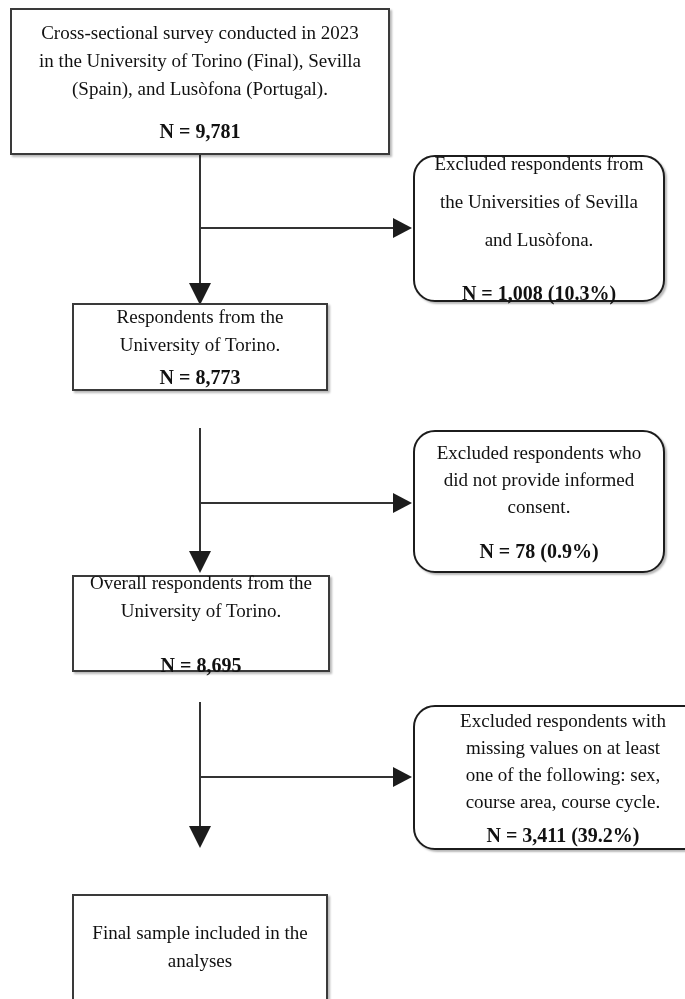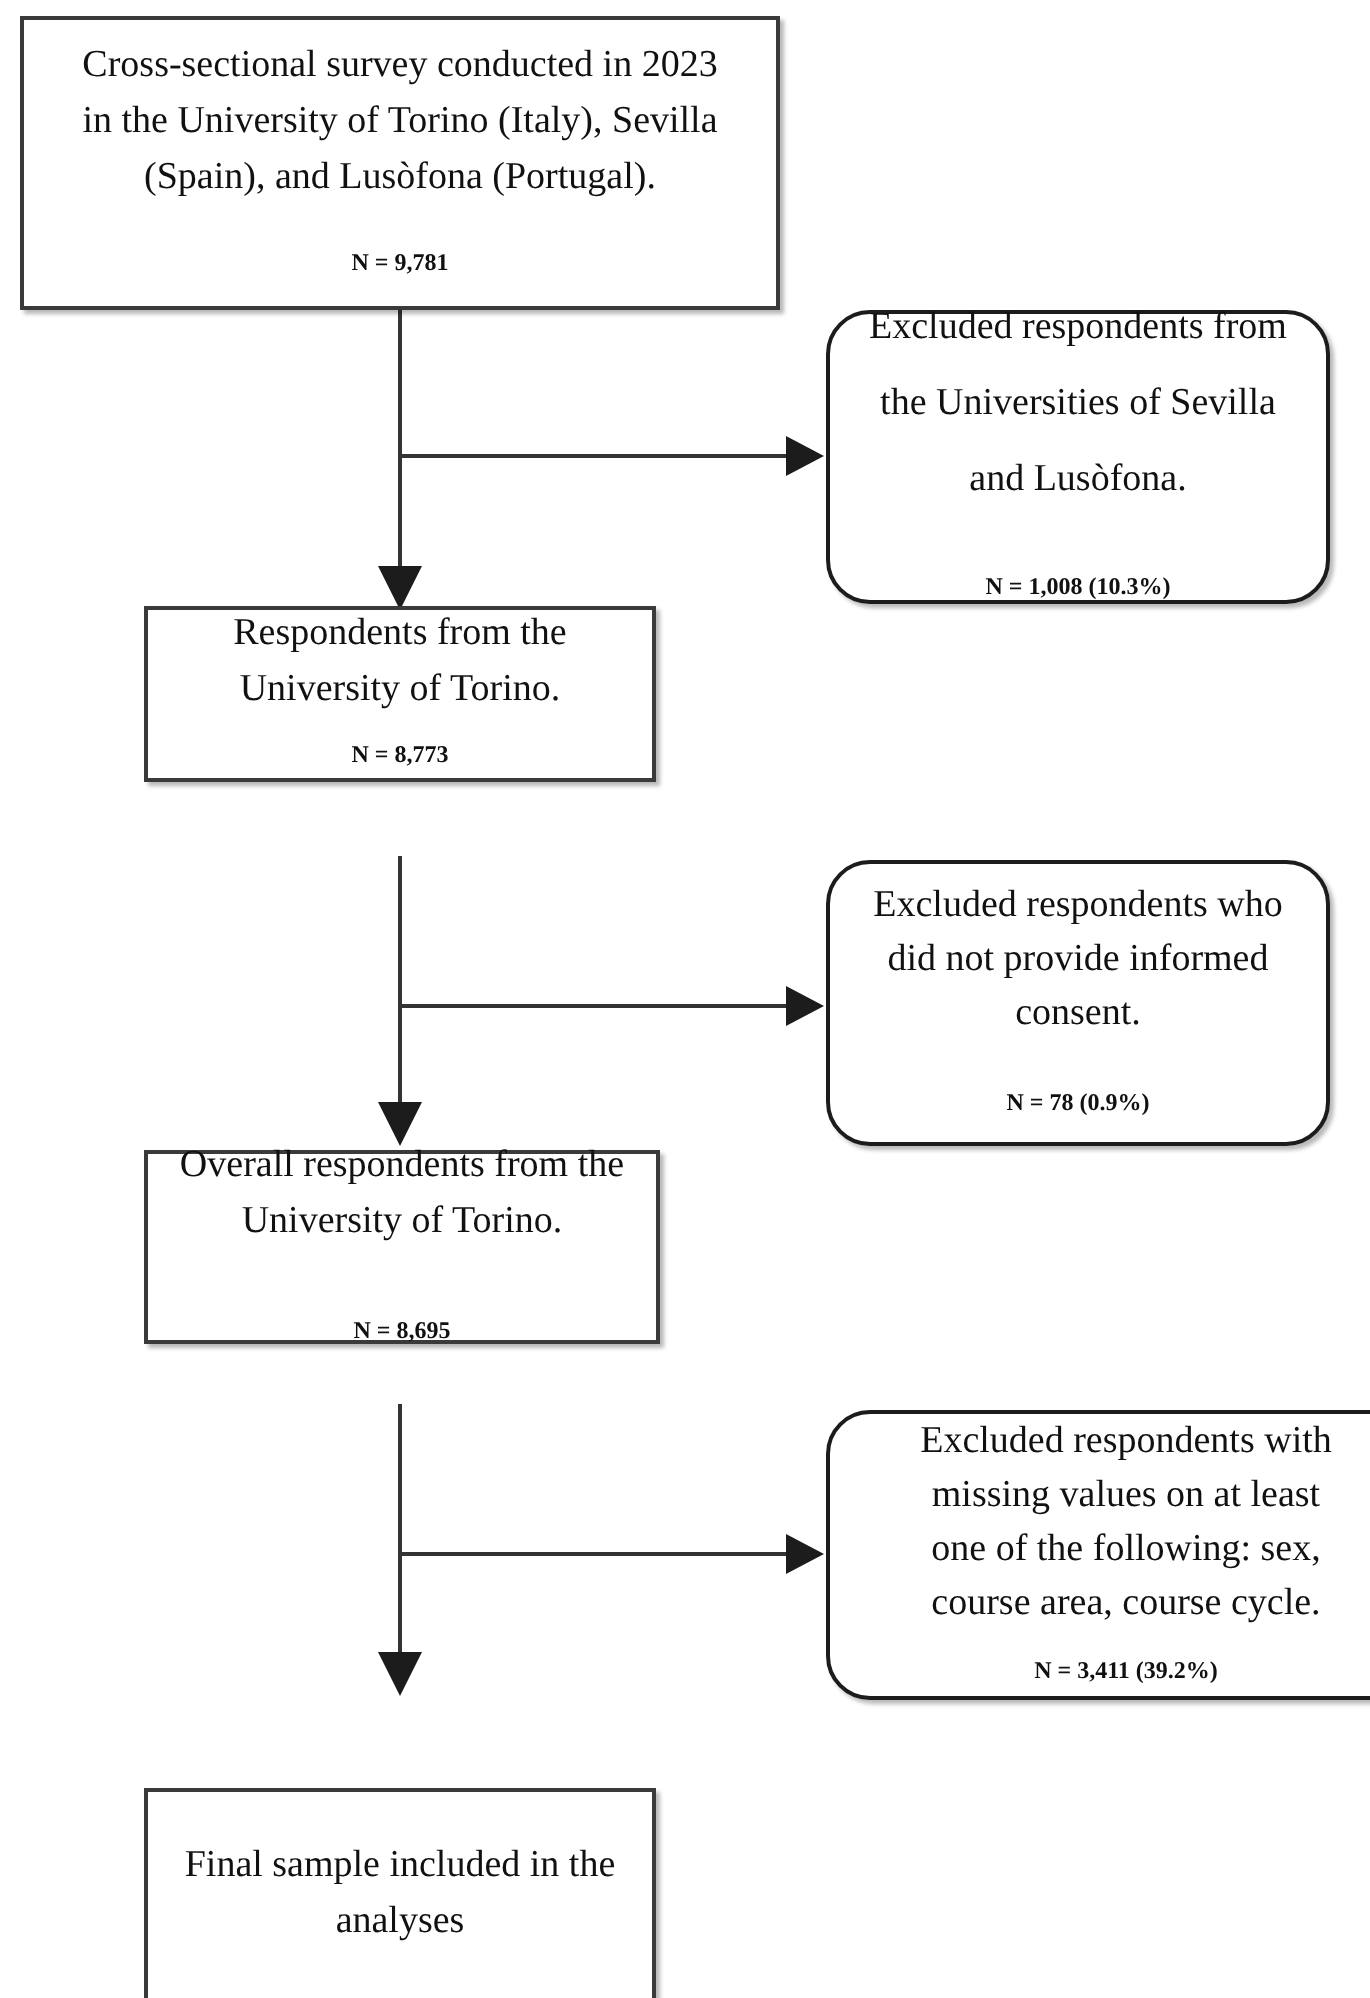--- a/index.html
+++ b/index.html
@@ -43,21 +43,21 @@
     flex-direction: column;
     align-items: center;
     justify-content: center;
     text-align: center;
     font-size: 19px;
     line-height: 27px;
     z-index: 2;
   }
   .nline {
     font-weight: bold;
-    font-size: 12px;
+    font-size: 20px;
   }
   .line { white-space: nowrap; }
   
   .box-survey   { left: 10px;  top: 8px;   width: 380px; height: 147px; }
   .box-resp     { left: 72px;  top: 303px; width: 256px; height: 88px; }
   .box-overall  { left: 72px;  top: 575px; width: 258px; height: 97px; }
   .box-final    { left: 72px;  top: 850px; width: 256px; height: 159px; margin-top: 44px; }
   .box-excl1    { left: 413px; top: 155px; width: 252px; height: 147px; gap: 11px; }
   .box-excl2    { left: 413px; top: 430px; width: 252px; height: 143px; }
   .box-excl3    { left: 413px; top: 705px; width: 300px; height: 145px; }
@@ -105,21 +105,21 @@
   .h3 { left: 200px; top: 776px; width: 195px; }
   .ah3 { left: 393px; top: 767px; }
 </style>
 </head>
 <body>
 
 <div class="canvas">
 
   <div class="mbox box-survey">
     <div class="line">Cross-sectional survey conducted in 2023</div>
-    <div class="line">in the University of Torino (Italy), Sevilla</div>
+    <div class="line">in the University of Torino (Final), Sevilla</div>
     <div class="line">(Spain), and Lusòfona (Portugal).</div>
     <div class="nline">N = 9,781</div>
   </div>
 
   <div class="vline v1"></div>
   <div class="arrow-down a1"></div>
   <div class="hline h1"></div>
   <div class="arrow-right ah1"></div>
 
   <div class="rbox box-excl1">

